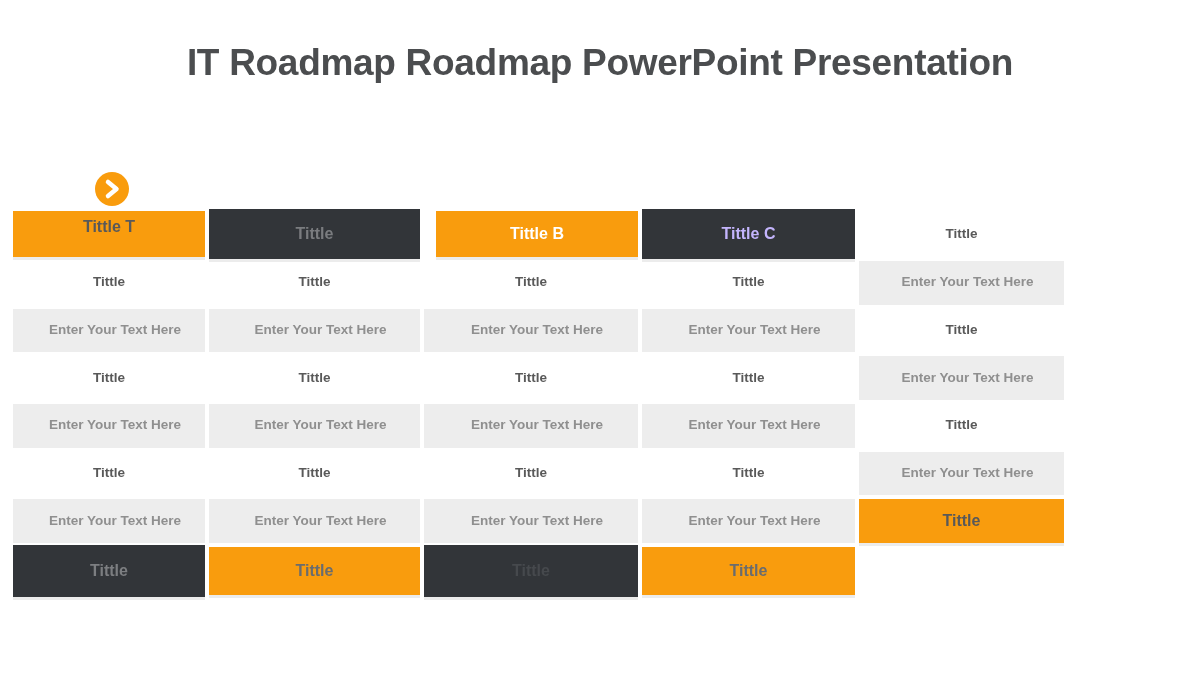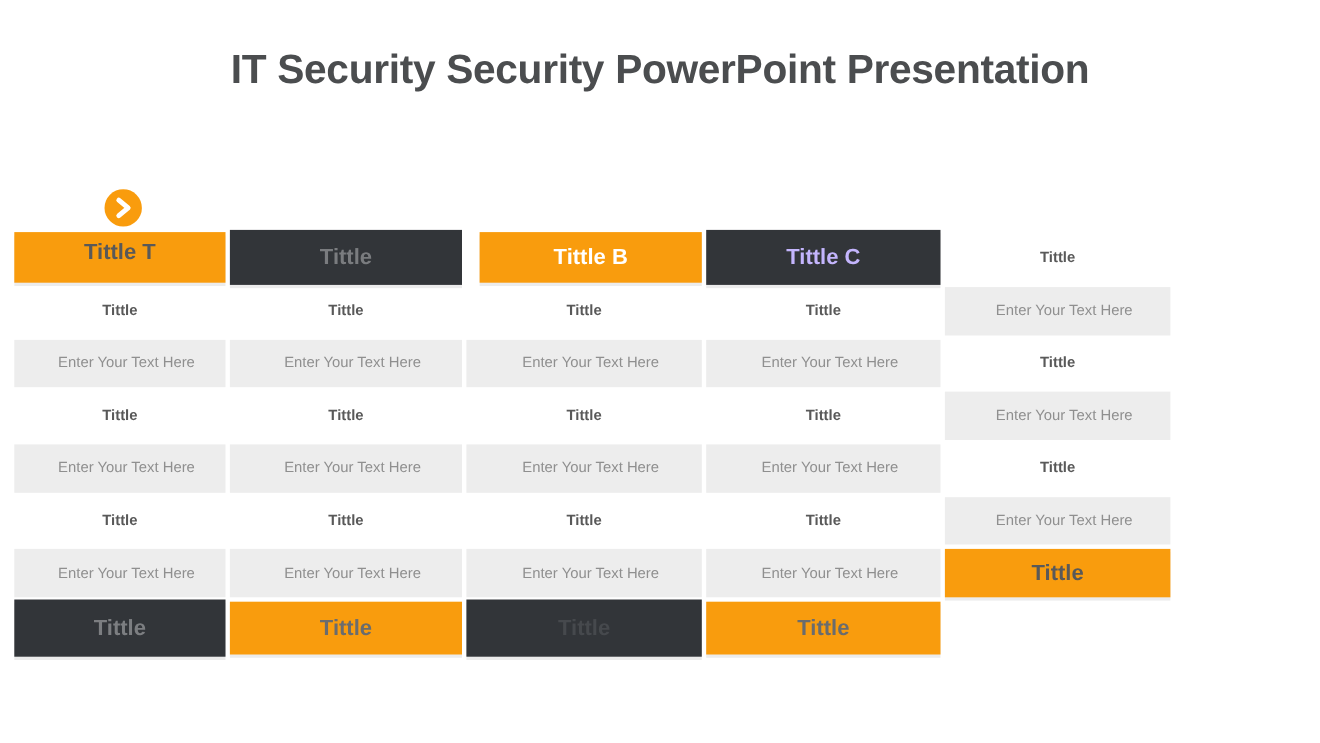--- a/index.html
+++ b/index.html
@@ -21,36 +21,36 @@
     position:absolute;left:13px;top:211px;width:1051px;height:384px;
     display:grid;
     grid-template-columns:192px 211px 214px 213px 1fr;
     grid-template-rows:46px repeat(6,1fr) 48px;
     gap:4px;
   }
   .cell{
     display:flex;align-items:center;justify-content:center;
     font-size:13.5px;font-weight:700;color:#595959;line-height:1.1;
   }
-  .hf{font-size:20px;}
+  .hf{font-size:16px;}
   .v-orange{background:var(--orange,#F99C0D);box-shadow:0 3px 0 rgba(0,0,0,0.075);}
   .v-dark{background:var(--dark,#323539);margin:-2px 0;box-shadow:0 3px 0 rgba(0,0,0,0.075);}
   .align-high{align-items:flex-start;padding-top:7px;}
   .k-title{background:transparent;color:var(--body-title-text,#595959);}
   .k-placeholder{
     background:var(--placeholder-bg,#EDEDED);
-    color:var(--placeholder-text,#8F8F8F);font-weight:400;padding-left:12px;
+    color:var(--placeholder-text,#8F8F8F);font-weight:700;padding-left:12px;
   }
 </style>
 </head>
 <body>
 
 <div class="slide">
 
-  <h1 class="slide-title">IT Security Security PowerPoint Presentation</h1>
+  <h1 class="slide-title">IT Roadmap Roadmap PowerPoint Presentation</h1>
 
   <div class="arrow-badge">
     <svg width="34" height="34" viewBox="0 0 34 34">
       <path d="M13 10 L21.5 17 L13 24" fill="none" stroke="#ffffff" stroke-width="4.5" stroke-linecap="round" stroke-linejoin="round"></path>
     </svg>
   </div>
 
   <div class="table-grid" id="table-grid">
       <div class="cell hf v-orange align-high" style="color: rgb(89, 89, 89);">Tittle T</div>
       <div class="cell hf v-dark" style="color: rgb(122, 124, 127);">Tittle</div>

